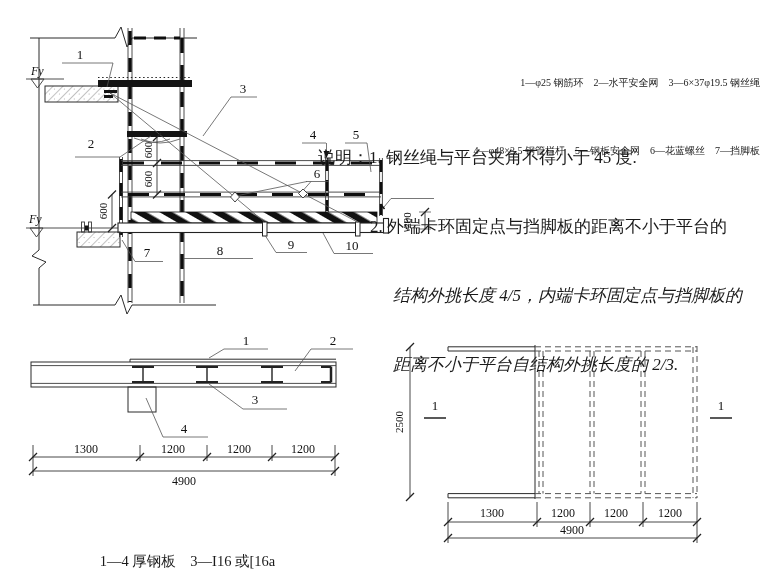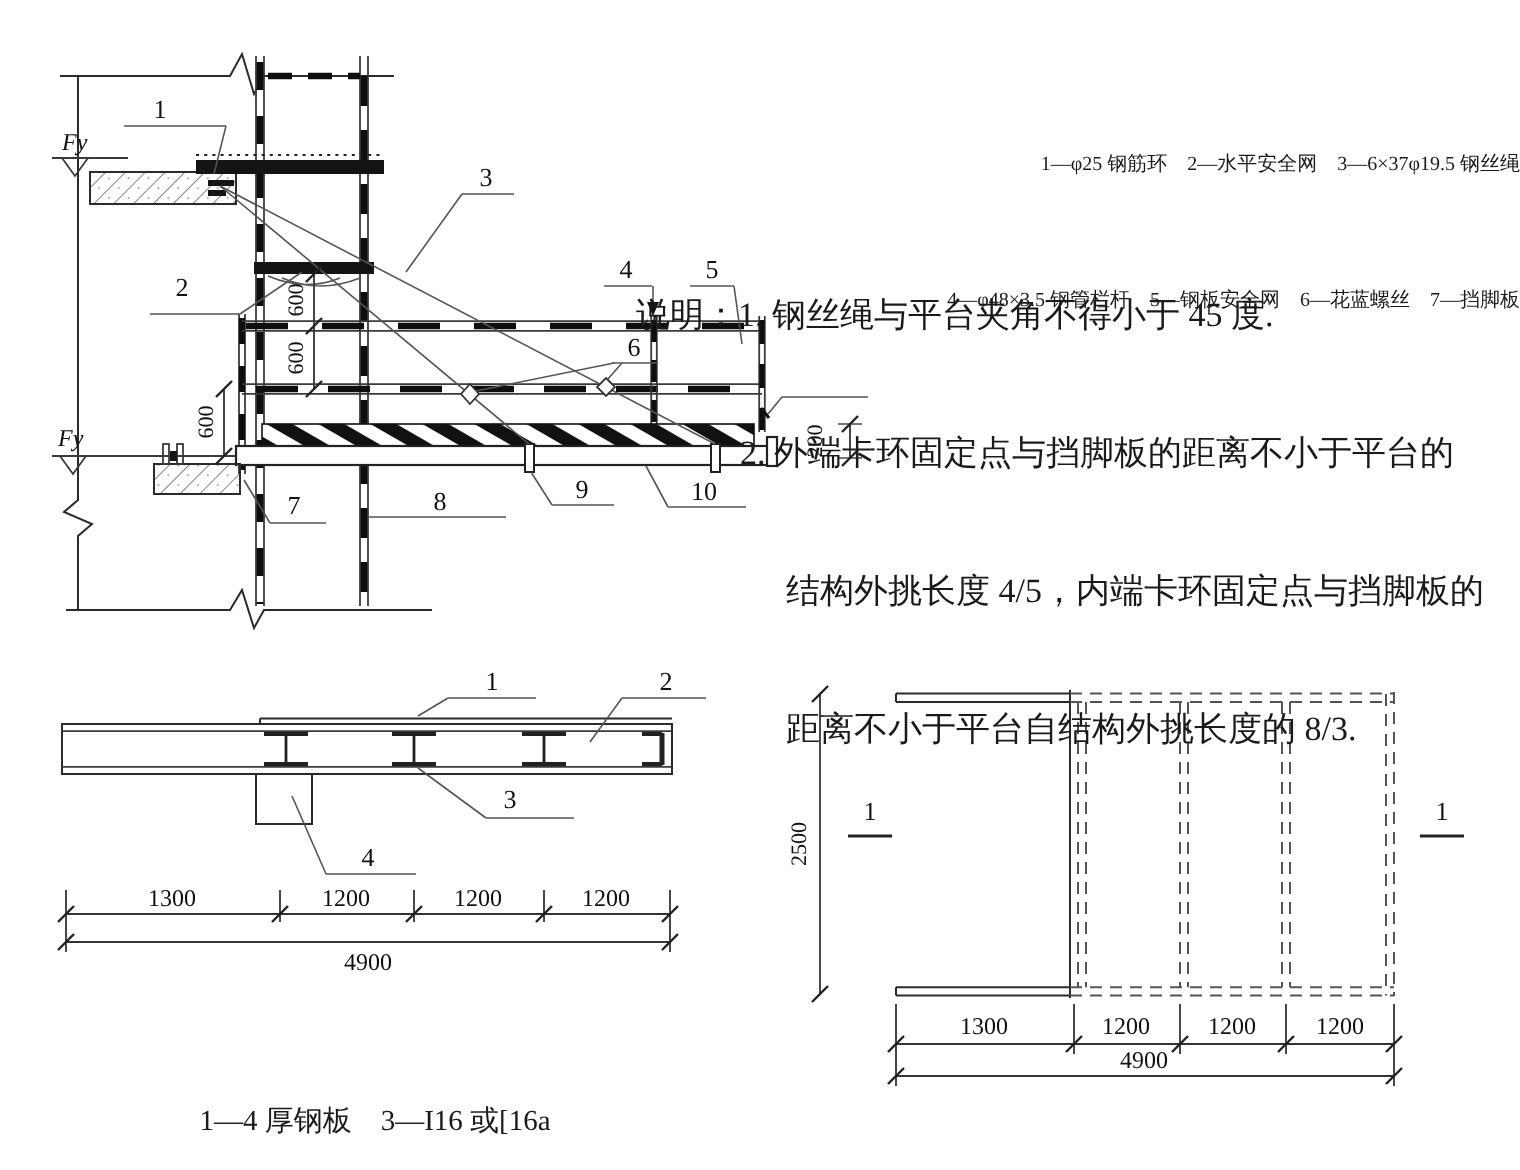--- a/index.html
+++ b/index.html
@@ -3,21 +3,21 @@
 <meta charset="utf-8">
 <style>
   html,body{margin:0;padding:0;background:#fff;}
   .canvas{position:relative;width:760px;height:585px;background:#ffffff;overflow:hidden;
           font-family:"Liberation Serif","DejaVu Serif",serif;color:#1a1a1a;}
   svg{position:absolute;left:0;top:0;}
   .tb{position:absolute;white-space:pre;}
   .legend-top{left:300px;top:27px;width:460px;text-align:right;font-size:10px;line-height:22.5px;}
   .notes{left:318px;top:100px;font-size:17px;line-height:23px;}
   .notes .ind1{margin-left:52px;}
-  .notes .ind2{margin-left:75px;}
+  .notes .ind2{margin-left:75px;font-style:italic;}
   .legend-bl{left:35px;top:506px;width:305px;text-align:center;font-size:14.5px;line-height:22px;}
   .ln{stroke:#2b2b2b;stroke-width:1;fill:none;}
   .thin{stroke:#3a3a3a;stroke-width:0.9;fill:none;}
   .hair{stroke:#555;stroke-width:0.8;fill:none;}
   .dimln{stroke:#333;stroke-width:0.9;fill:none;}
   .tick{stroke:#222;stroke-width:1.2;}
   .blkbar{fill:#141414;stroke:none;}
   .dash-post{stroke:#0e0e0e;stroke-width:3.4;fill:none;}
   .dash-rail{stroke:#0e0e0e;stroke-width:3.2;fill:none;}
   text.num{font:13px "Liberation Serif",serif;fill:#111;text-anchor:middle;}
@@ -340,21 +340,21 @@
 
   <div class="tb legend-top">
     <div>1—φ25 钢筋环　2—水平安全网　3—6×37φ19.5 钢丝绳</div>
     <div>4—φ48×3.5 钢管栏杆　5—钢板安全网　6—花蓝螺丝　7—挡脚板</div>
   </div>
 
   <div class="tb notes">
     <div>说明：1. 钢丝绳与平台夹角不得小于 45 度.</div>
     <div class="ind1">2. 外端卡环固定点与挡脚板的距离不小于平台的</div>
     <div class="ind2">结构外挑长度 4/5，内端卡环固定点与挡脚板的</div>
-    <div class="ind2">距离不小于平台自结构外挑长度的 8/3.</div>
+    <div class="ind2">距离不小于平台自结构外挑长度的 2/3.</div>
   </div>
 
   <div class="tb legend-bl">
     <div>1—4 厚钢板　3—I16 或[16a</div>
     
   </div>
 
 </div>
 
 </body></html>

